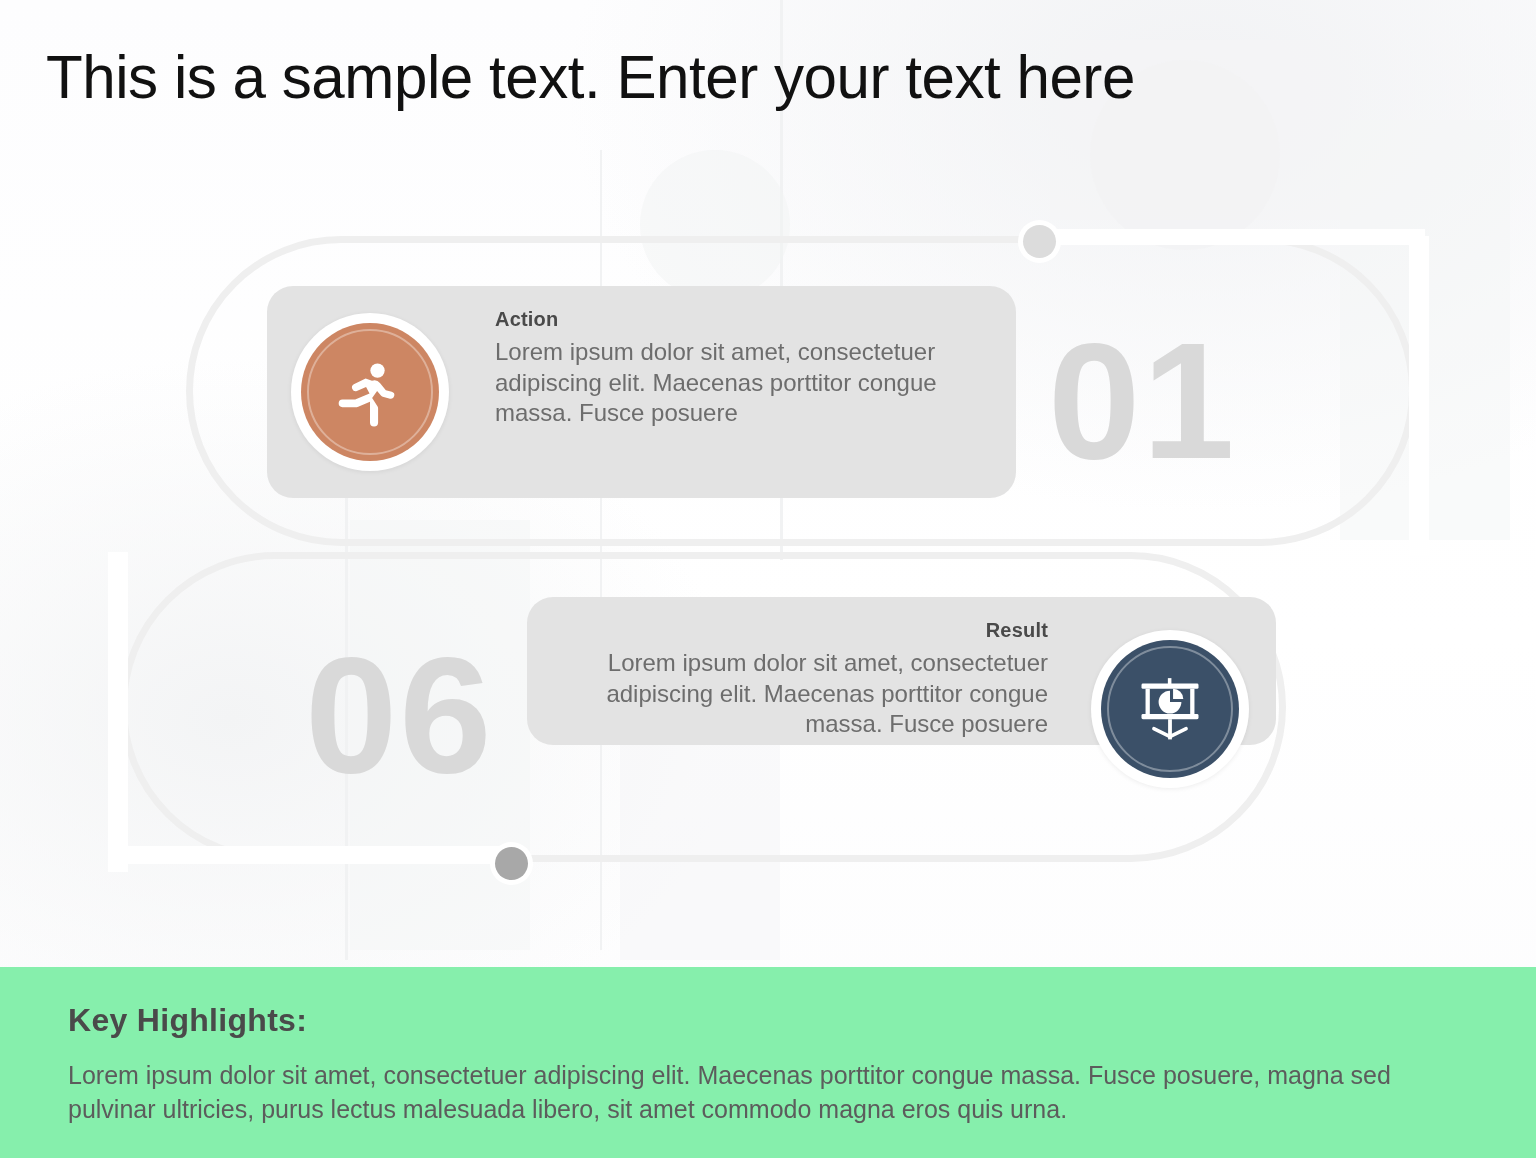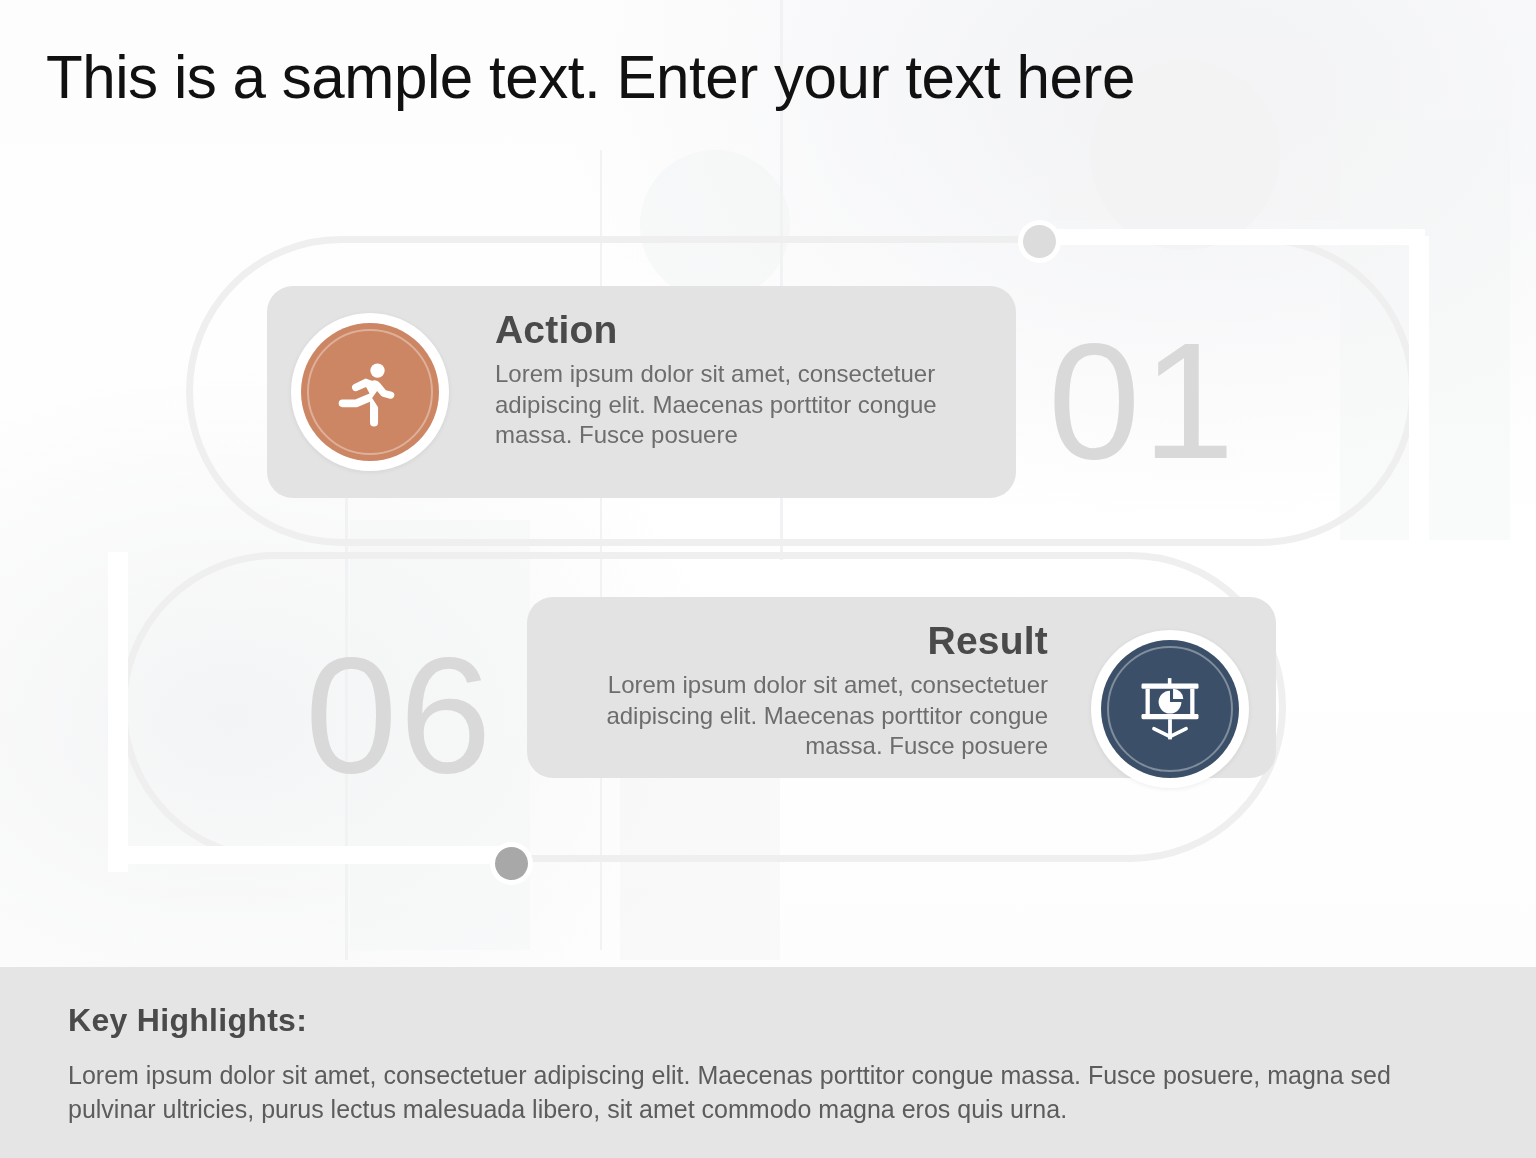--- a/index.html
+++ b/index.html
@@ -75,47 +75,47 @@
     left:495px;top:847px;width:33px;height:33px;
     background:#a8a8a8;
     box-shadow:0 0 0 5px #ffffff;
   }
 
   
   .step-number{
     position:absolute;
     font-family:"Liberation Sans Narrow","Liberation Sans",sans-serif;
     font-size:166px;
-    font-weight:400;
+    font-weight:700;
     color:#d9d9d9;
     letter-spacing:2px;
     line-height:1;
   }
   #step-number-1{left:1048px;top:318px;}
   #step-number-2{left:305px;top:632px;}
 
   
   .card{
     position:absolute;
     background:#e3e3e3;
     border-radius:26px;
     box-sizing:border-box;
   }
   #card-1{left:267px;top:286px;width:749px;height:212px;}
-  #card-2{left:527px;top:597px;width:749px;height:181px;}
+  #card-2{left:527px;top:597px;width:749px;height:148px;}
 
   .card-body{
     position:absolute;
     top:22px;
   }
   #card-1 .card-body{left:228px;right:22px;text-align:left;}
   #card-2 .card-body{left:22px;right:228px;text-align:right;}
 
   .card-heading{
-    font-size:39px;
+    font-size:20px;
     font-weight:700;
     color:#4a4a4a;
     font-family:"Liberation Sans Narrow","Liberation Sans",sans-serif;
     letter-spacing:0.2px;
     margin:0 0 6px 0;
     line-height:1.15;
   }
   .card-text{
     font-size:24px;
     color:#6d6d6d;
@@ -145,21 +145,21 @@
     content:"";position:absolute;inset:6px;border-radius:50%;
     border:2px solid rgba(255,255,255,0.35);
   }
   #icon-disc-1{background:#cd8663;}
   #icon-disc-2{background:#3b5068;}
   .icon-disc svg{position:relative;z-index:2;display:block;}
 
   
   #highlights-band{
     position:absolute;left:0;top:967px;width:1536px;height:191px;
-    background:#e5e5e5;
+    background:#86efac;
   }
   #highlights-title{
     position:absolute;left:68px;top:35px;
     font-size:32px;font-weight:700;color:#4a4a4a;
     font-family:"Liberation Sans Narrow","Liberation Sans",sans-serif;
     letter-spacing:0.3px;
   }
   #highlights-text{
     position:absolute;left:68px;top:92px;width:1410px;
     font-size:25px;color:#5c5c5c;line-height:1.35;

